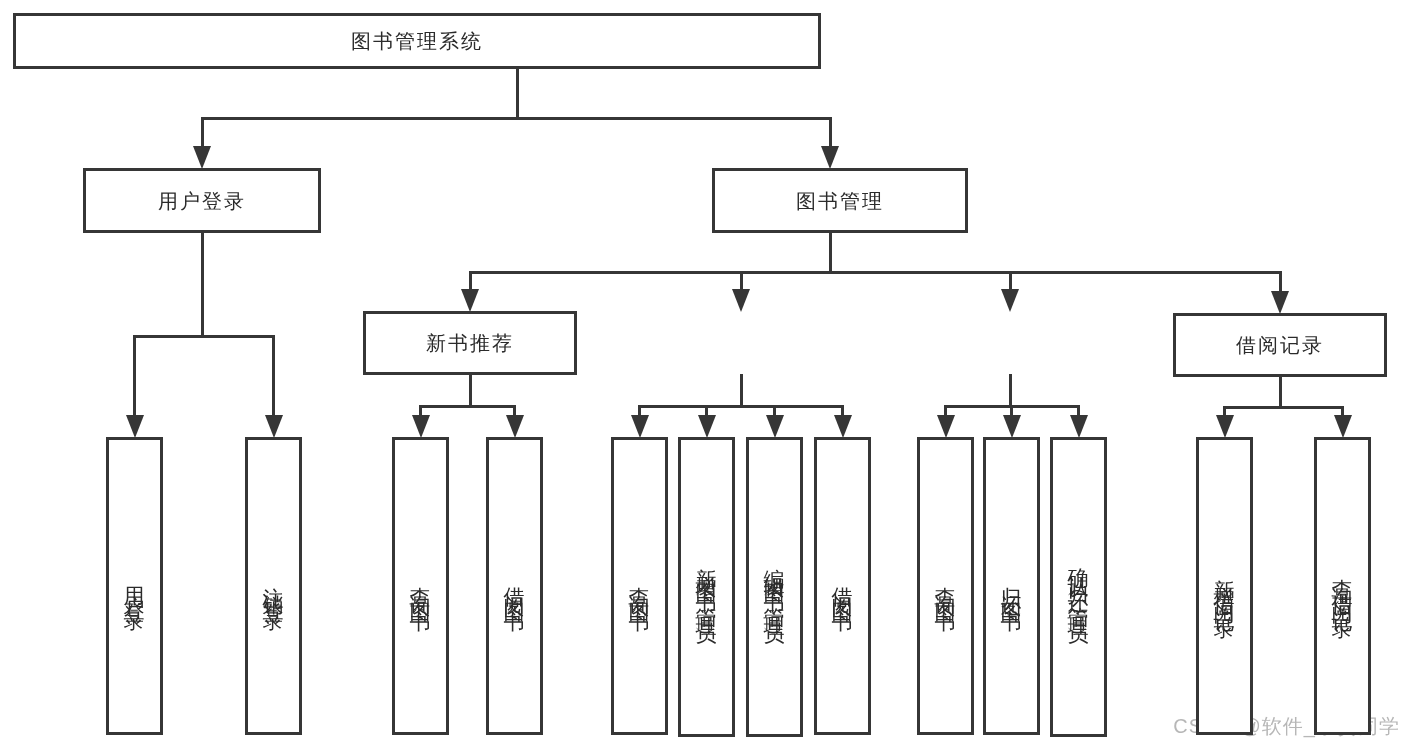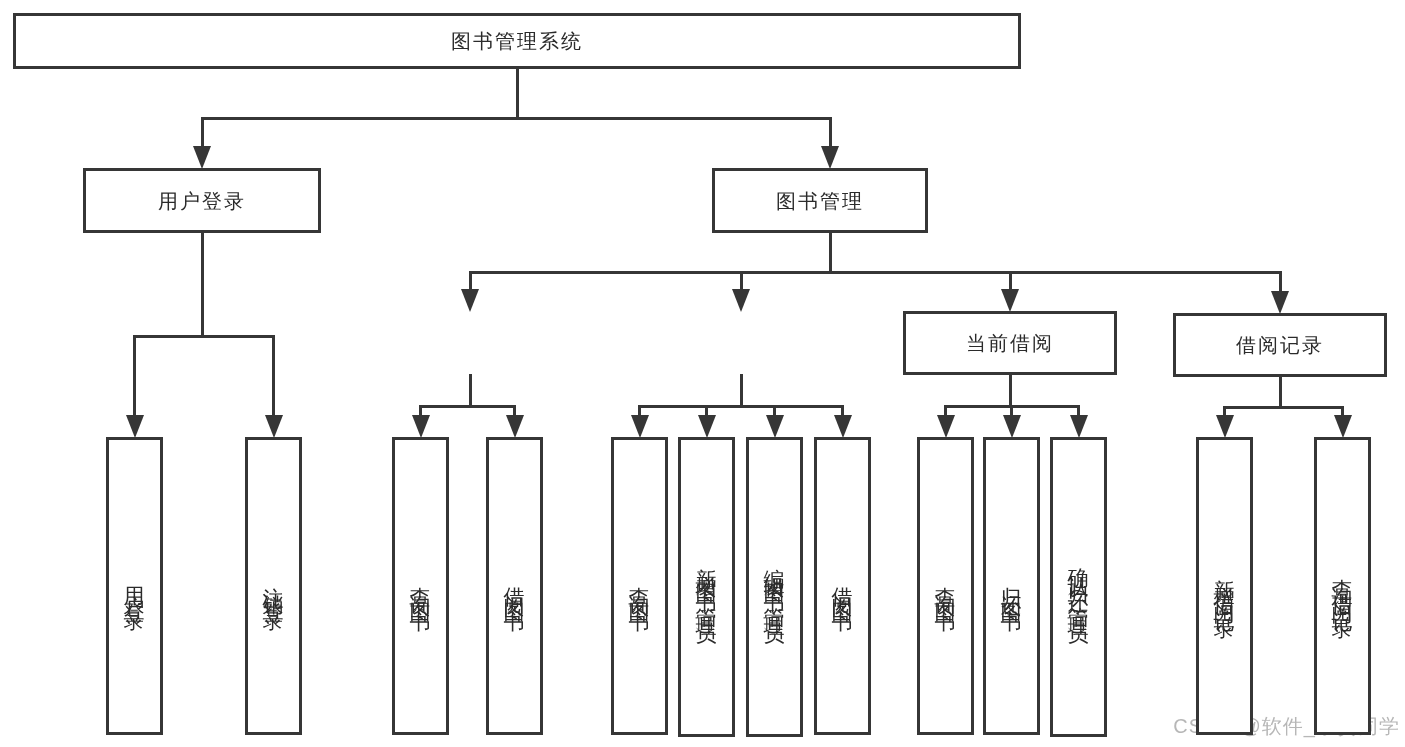--- a/index.html
+++ b/index.html
@@ -102,31 +102,31 @@
     <div class="cline" style="left: 1010px; top: 405px; width: 3px; height: 15px;"></div>
     <div class="arrowhead" style="left: 1002.5px; top: 415px;"></div>
     <div class="cline" style="left: 1077px; top: 405px; width: 3px; height: 15px;"></div>
     <div class="arrowhead" style="left: 1069.5px; top: 415px;"></div>
     <div class="cline" style="left: 1278.5px; top: 376px; width: 3px; height: 33px;"></div>
     <div class="cline" style="left: 1223px; top: 406px; width: 121px; height: 3px;"></div>
     <div class="cline" style="left: 1223px; top: 406px; width: 3px; height: 14px;"></div>
     <div class="arrowhead" style="left: 1215.5px; top: 415px;"></div>
     <div class="cline" style="left: 1341px; top: 406px; width: 3px; height: 14px;"></div>
     <div class="arrowhead" style="left: 1333.5px; top: 415px;"></div>
-    <div class="node" style="left: 13px; top: 13px; width: 1008px; height: 56px;">
+    <div class="node" style="left: 13px; top: 13px; width: 808px; height: 56px;">
       <span class="lbl">图书管理系统</span>
     </div>
     <div class="node" style="left: 83px; top: 168px; width: 238px; height: 65px;">
       <span class="lbl">用户登录</span>
     </div>
-    <div class="node" style="left: 712px; top: 168px; width: 216px; height: 65px;">
+    <div class="node" style="left: 712px; top: 168px; width: 256px; height: 65px;">
       <span class="lbl">图书管理</span>
     </div>
-    <div class="node" style="left: 903px; top: 311px; width: 214px; height: 64px;">
-      <span class="lbl">当前借阅</span>
+    <div class="node" style="left: 363px; top: 311px; width: 214px; height: 64px;">
+      <span class="lbl">新书推荐</span>
     </div>
     <div class="node" style="left: 1173px; top: 313px; width: 214px; height: 64px;">
       <span class="lbl">借阅记录</span>
     </div>
     <div class="node vertical" style="left: 106px; top: 437px; width: 57px; height: 298px;">
       <span class="lbl">用户登录</span>
     </div>
     <div class="node vertical" style="left: 245px; top: 437px; width: 57px; height: 298px;">
       <span class="lbl">注销登录</span>
     </div>

